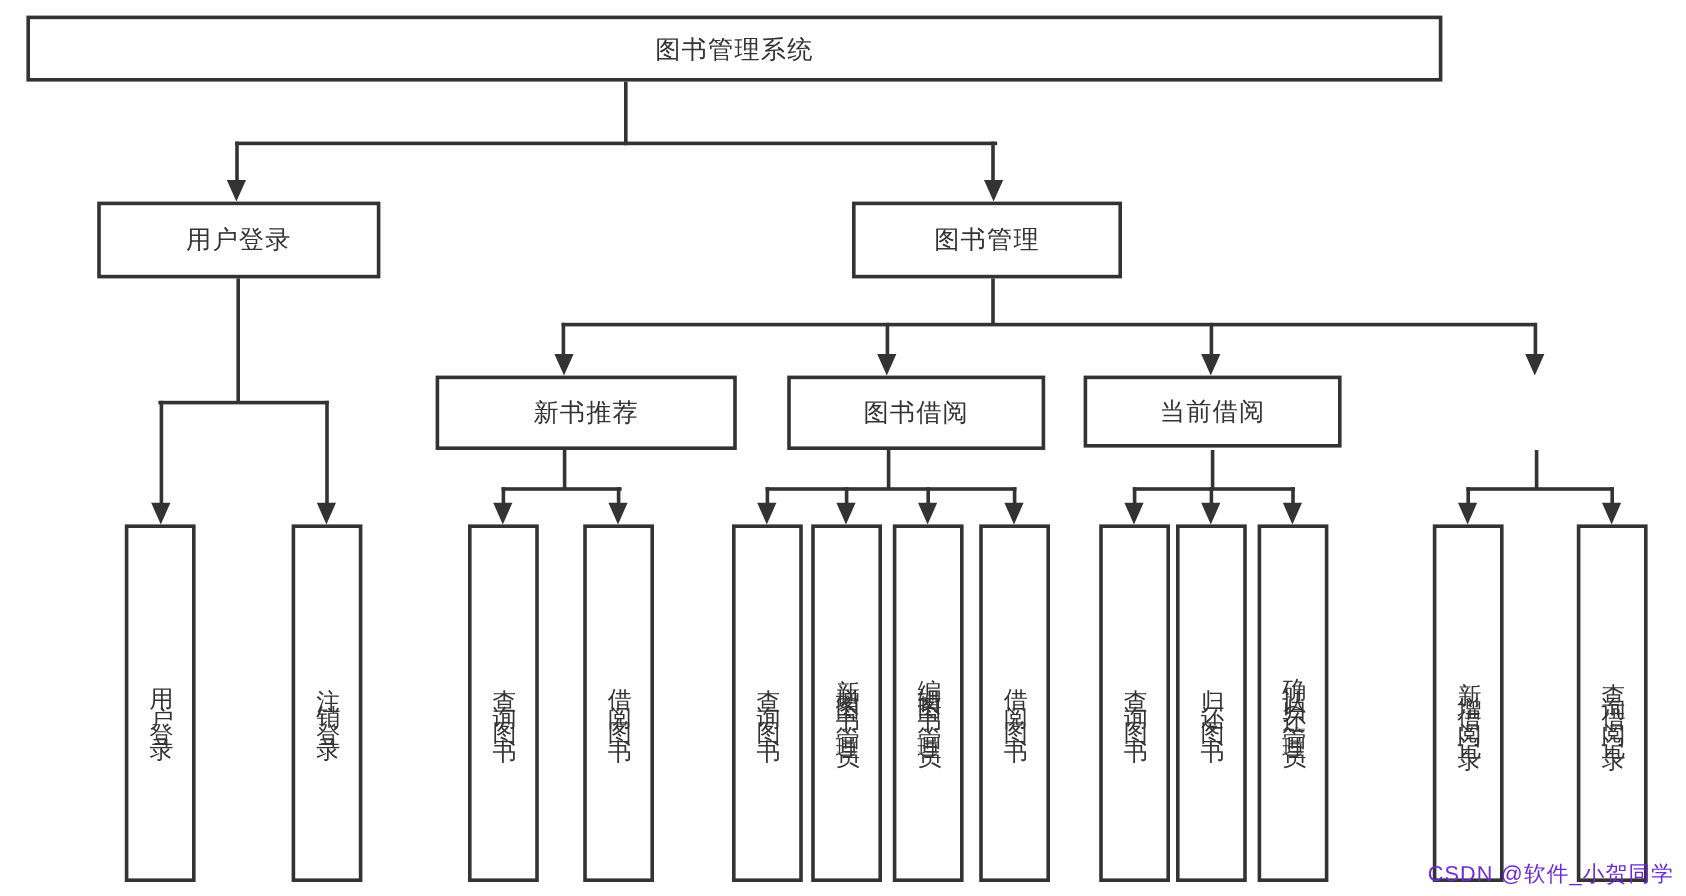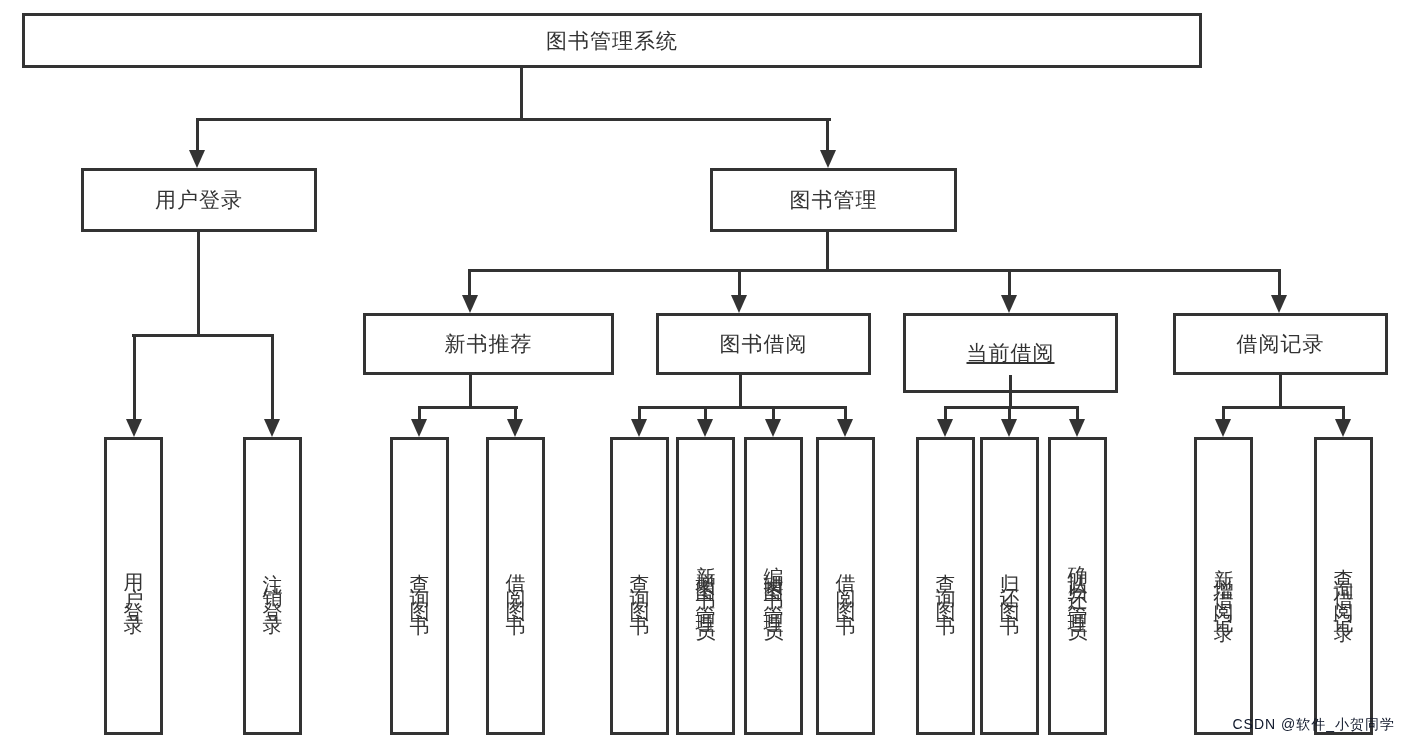--- a/index.html
+++ b/index.html
@@ -19,39 +19,39 @@
   .ls6{letter-spacing:11px;}
   .ls9{letter-spacing:8px;}
 
   
   .vline{position:absolute;width:3px;background:#333333;}
   .hline{position:absolute;height:3px;background:#333333;}
   .arrow{position:absolute;width:0;height:0;
          border-left:8px solid transparent;border-right:8px solid transparent;
          border-top:18px solid #333333;}
 
-  .watermark{position:absolute;top:716px;right:10px;font-size:14px;
-             color:#0f172a;letter-spacing:1px;z-index:5;margin-left:25px;}
+  .watermark{position:absolute;top:716px;right:10px;font-size:18px;
+             color:#6d28d9;letter-spacing:1px;z-index:5;margin-left:25px;}
 </style>
 </head>
 <body>
 
 <div class="diagram">
 
   <div class="node" style="left:22px;top:13px;width:1180px;height:55px;">图书管理系统</div>
 
   <div class="vline" style="left:520px;top:68px;height:53px;"></div>
   <div class="hline" style="left:196px;top:118px;width:635px;"></div>
   <div class="vline" style="left:196px;top:118px;height:34px;"></div>
   <div class="arrow" style="left:189px;top:150px;"></div>
   <div class="vline" style="left:826px;top:118px;height:34px;"></div>
   <div class="arrow" style="left:820px;top:150px;"></div>
 
   <div class="node" style="left:81px;top:168px;width:236px;height:64px;">用户登录</div>
-  <div class="node" style="left:710px;top:168px;width:247px;height:64px;">图书管理</div>
+  <div class="node" style="left:710px;top:168px;width:225px;height:64px;">图书管理</div>
 
   <div class="vline" style="left:197px;top:232px;height:103px;"></div>
   <div class="hline" style="left:132px;top:334px;width:142px;"></div>
   <div class="vline" style="left:133px;top:334px;height:87px;"></div>
   <div class="arrow" style="left:126px;top:419px;"></div>
   <div class="vline" style="left:271px;top:334px;height:87px;"></div>
   <div class="arrow" style="left:264px;top:419px;"></div>
 
   <div class="vline" style="left:826px;top:232px;height:39px;"></div>
   <div class="hline" style="left:468px;top:269px;width:812px;"></div>
@@ -59,22 +59,21 @@
   <div class="arrow" style="left:462px;top:295px;"></div>
   <div class="vline" style="left:738px;top:269px;height:30px;"></div>
   <div class="arrow" style="left:731px;top:295px;"></div>
   <div class="vline" style="left:1008px;top:269px;height:30px;"></div>
   <div class="arrow" style="left:1001px;top:295px;"></div>
   <div class="vline" style="left:1278px;top:269px;height:30px;"></div>
   <div class="arrow" style="left:1271px;top:295px;"></div>
 
   <div class="node" style="left:363px;top:313px;width:251px;height:62px;">新书推荐</div>
   <div class="node" style="left:633px;top:313px;width:215px;height:62px;margin-left:23px;">图书借阅</div>
-  <div class="node" style="left:903px;top:313px;width:215px;height:80px;text-decoration:underline;">当前借阅</div>
-  <div class="node" style="left:1173px;top:313px;width:215px;height:62px;">借阅记录</div>
+  <div class="node" style="left:903px;top:313px;width:215px;height:60px;">当前借阅</div>
 
   <div class="vline" style="left:469px;top:375px;height:33px;"></div>
   <div class="hline" style="left:418px;top:406px;width:100px;"></div>
   <div class="vline" style="left:418px;top:406px;height:15px;"></div>
   <div class="arrow" style="left:411px;top:419px;"></div>
   <div class="vline" style="left:514px;top:406px;height:15px;"></div>
   <div class="arrow" style="left:507px;top:419px;"></div>
 
   <div class="vline" style="left:739px;top:375px;height:33px;"></div>
   <div class="hline" style="left:638px;top:406px;width:209px;"></div>

